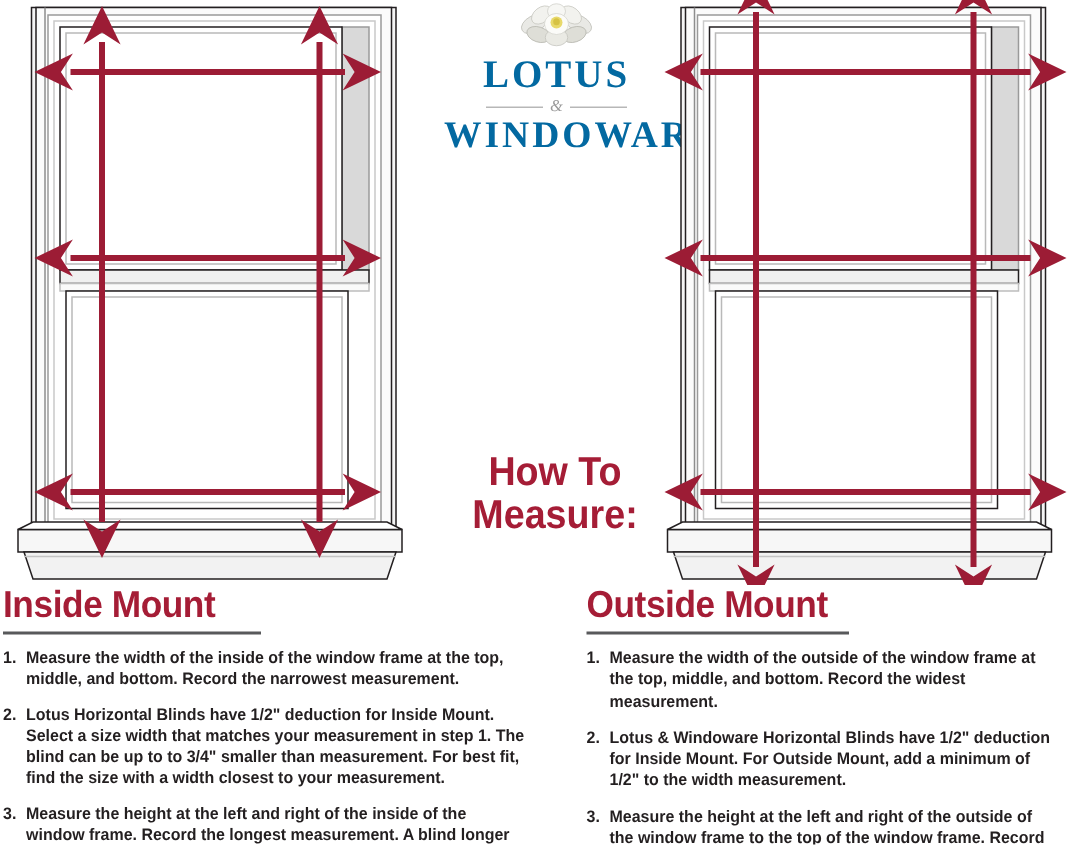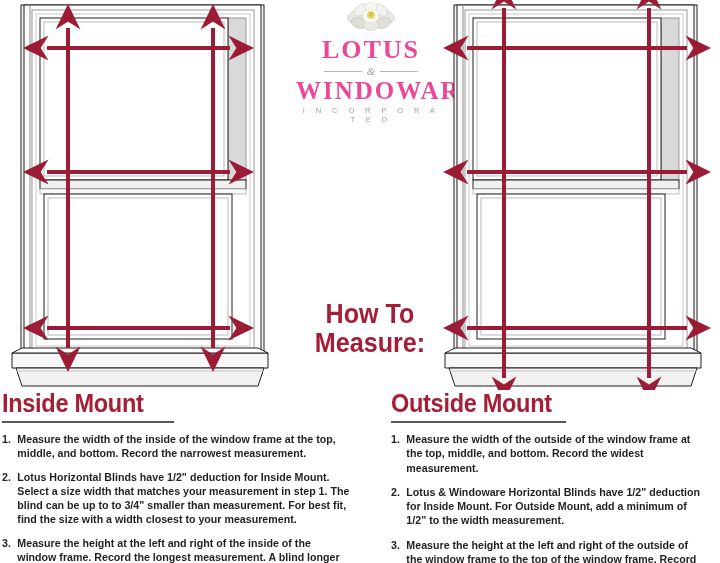--- a/index.html
+++ b/index.html
@@ -22,21 +22,21 @@
     left: 296px; top: 2px;
     width: 150px; height: 104px;
     text-align: center;
   }
   #logo-flower {
     width: 56px; height: 34px;
     margin: 0 auto 1px auto;
     display: block;
   }
   .logo-word {
-    color: #ec4899;
+    color: #0369a1;
     font-family: "Liberation Serif", "DejaVu Serif", serif;
     font-weight: 700;
     letter-spacing: 2px;
     line-height: 1;
   }
   #logo-lotus { font-size: 26px; margin-top: 1px; }
   #logo-amp-row {
     display: flex; align-items: center; justify-content: center;
     gap: 5px; margin: 2px 0 1px 0;
   }
@@ -139,21 +139,20 @@
       <ellipse cx="28" cy="12.5" rx="2.2" ry="2.4" fill="#d6c244"></ellipse>
     </g>
   </svg>
   <div class="logo-word" id="logo-lotus">LOTUS</div>
   <div id="logo-amp-row">
     <span class="amp-rule"></span>
     <span id="logo-amp">&amp;</span>
     <span class="amp-rule"></span>
   </div>
   <div class="logo-word" id="logo-windoware">WINDOWARE</div>
-  <div id="logo-inc">I N C O R P O R A T E D</div>
 </div>
 
 <svg class="window-svg" id="window-inside" width="290" height="390" viewBox="0 0 290 390">
   <defs>
     <marker id="ahL" markerWidth="7" markerHeight="7" refX="6.2" refY="3.5" orient="auto" markerUnits="strokeWidth">
       <path d="M6.6,0.4 L0.2,3.5 L6.6,6.6 L4.6,3.5 Z" fill="#9c1c35"></path>
     </marker>
     <marker id="ahR" markerWidth="7" markerHeight="7" refX="0.8" refY="3.5" orient="auto" markerUnits="strokeWidth">
       <path d="M0.4,0.4 L6.8,3.5 L0.4,6.6 L2.4,3.5 Z" fill="#9c1c35"></path>
     </marker>

